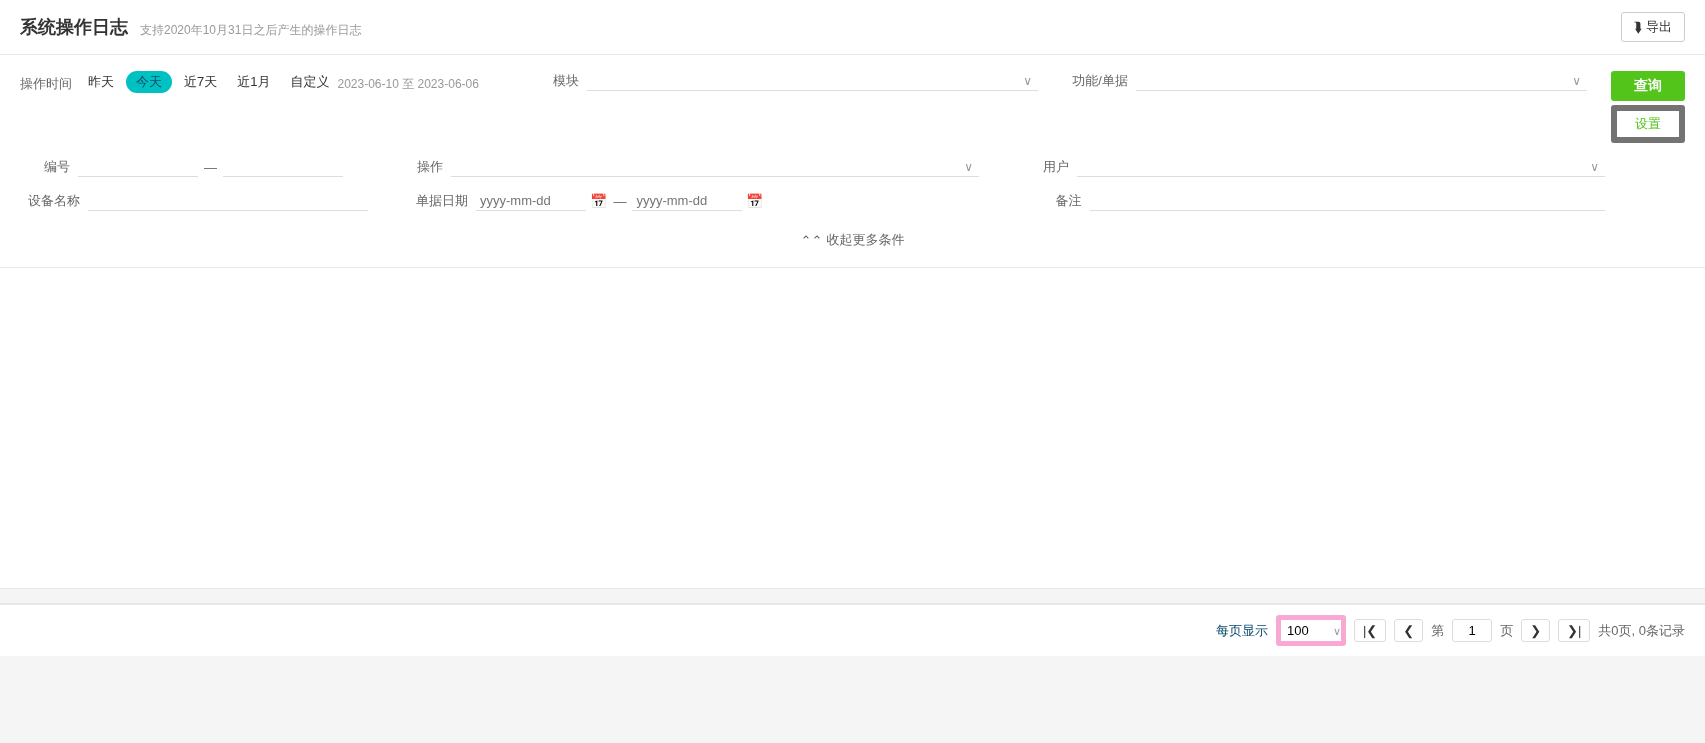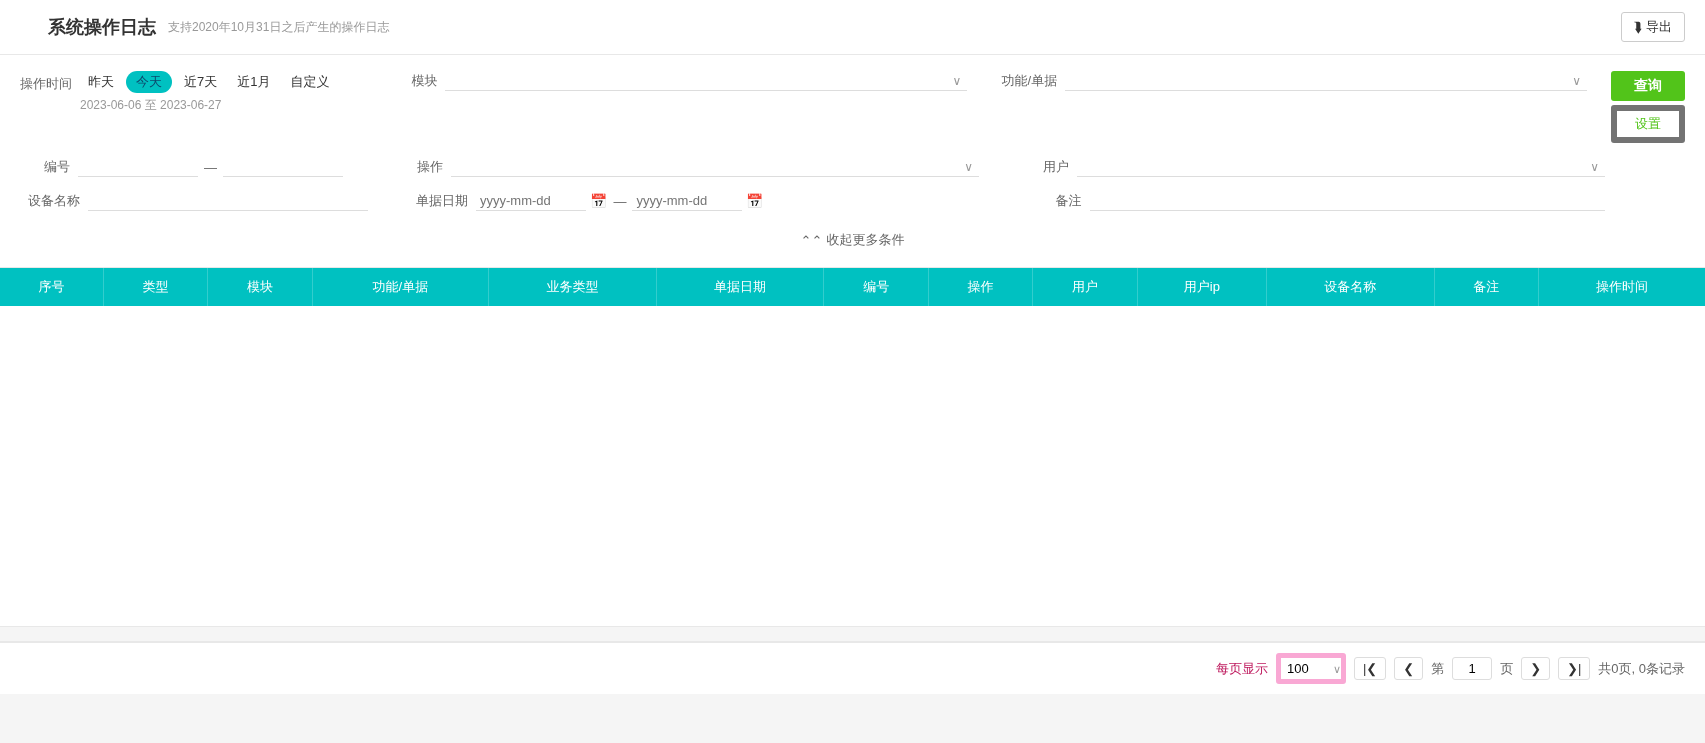--- a/index.html
+++ b/index.html
@@ -25,21 +25,21 @@
     }
     .filter-item {
       display: flex; align-items: center; margin-right: 30px;
     }
     .filter-label {
       white-space: nowrap; color: #666; margin-right: 8px; font-size: 13px; min-width: 50px; text-align: right;
     }
     .filter-label-wide { min-width: 60px; }
 
     
-    .time-filter { display: flex; flex-direction: column; }
+    .time-filter { display: flex; flex-direction: row; align-items: flex-end; }
     .time-buttons { display: flex; align-items: center; gap: 4px; }
     .time-btn {
       padding: 2px 8px; border: none; background: transparent;
       cursor: pointer; font-size: 13px; color: #333; border-radius: 3px;
     }
     .time-btn.active {
       background: #00c1c1; color: #0c4a6e; border-radius: 12px; padding: 2px 10px;
     }
     .time-range { font-size: 12px; color: #999; margin-top: 4px; }
 
@@ -117,21 +117,21 @@
       height: 16px; background: #f5f5f5; border-top: 1px solid #e8e8e8; border-bottom: 1px solid #e8e8e8;
       overflow-x: scroll; overflow-y: hidden;
     }
     .scroll-bar-inner { width: 2000px; height: 1px; }
 
     
     .pagination-bar {
       display: flex; align-items: center; justify-content: flex-end;
       padding: 10px 20px; background: #fff; border-top: 1px solid #e8e8e8; gap: 8px;
     }
-    .per-page-label { color: #be185d; font-size: 13px; }
+    .per-page-label { color: #0c4a6e; font-size: 13px; }
     .per-page-select {
       border: 5px solid #f9a8d4; border-radius: 3px; padding: 3px 32px 3px 6px;
       font-size: 13px; appearance: none; background: #fff;
       cursor: pointer; outline: none; position: relative;
     }
     .per-page-wrapper { position: relative; display: inline-block; }
     .per-page-wrapper::after {
       content: '∨'; position: absolute; right: 5px; top: 50%; transform: translateY(-50%);
       color: #999; font-size: 11px; pointer-events: none;
     }
@@ -144,21 +144,21 @@
     .page-input {
       border: 1px solid #ddd; border-radius: 3px; width: 40px;
       text-align: center; padding: 3px; font-size: 13px; outline: none;
     }
     .total-label { color: #666; font-size: 13px; }
   </style>
 </head>
 <body>
 
 <div class="page-header">
-  <div style="display:flex; align-items:center;margin-left:28px;">
+  <div style="display:flex; align-items:flex-end;">
     <span class="page-title">系统操作日志</span>
     <span class="page-subtitle">支持2020年10月31日之后产生的操作日志</span>
   </div>
   <button class="export-btn">
     <span style="font-size:14px;">⮯</span>
     <span>导出</span>
   </button>
 </div>
 
 <div class="filter-panel">
@@ -168,21 +168,21 @@
     <div class="filter-item" style="align-items:flex-start; margin-right:40px;">
       <span class="filter-label" style="margin-top:4px;">操作时间</span>
       <div class="time-filter">
         <div class="time-buttons">
           <button class="time-btn">昨天</button>
           <button class="time-btn active">今天</button>
           <button class="time-btn">近7天</button>
           <button class="time-btn">近1月</button>
           <button class="time-btn">自定义</button>
         </div>
-        <div class="time-range">2023-06-06 至 2023-06-27</div>
+        <div class="time-range">2023-06-10 至 2023-06-06</div>
       </div>
     </div>
 
     <div class="filter-item" style="flex:1;">
       <span class="filter-label filter-label-wide">模块</span>
       <div class="select-wrapper" style="flex:1;">
         <select style="width:100%; border:none; border-bottom:1px solid #ddd; outline:none; padding:2px 24px 2px 4px; font-size:13px; background:transparent; appearance:none; cursor:pointer;">
           <option value=""></option>
         </select>
       </div>
@@ -256,42 +256,20 @@
   <div class="collapse-bar">
     <button class="collapse-btn">
       <span>⌃⌃</span>
       <span>收起更多条件</span>
     </button>
   </div>
 
 </div>
 
 <div class="table-container">
-  <table>
-    <thead>
-      <tr>
-        <th>序号</th>
-        <th>类型</th>
-        <th>模块</th>
-        <th>功能/单据</th>
-        <th>业务类型</th>
-        <th>单据日期</th>
-        <th>编号</th>
-        <th>操作</th>
-        <th>用户</th>
-        <th>用户ip</th>
-        <th>设备名称</th>
-        <th>备注</th>
-        <th>操作时间</th>
-      </tr>
-    </thead>
-    <tbody>
-      
-    </tbody>
-  </table>
   <div class="empty-area"></div>
 </div>
 
 <div class="scroll-bar-area">
   <div class="scroll-bar-inner"></div>
 </div>
 
 <div class="pagination-bar">
   <span class="per-page-label">每页显示</span>
   <div class="per-page-wrapper">

